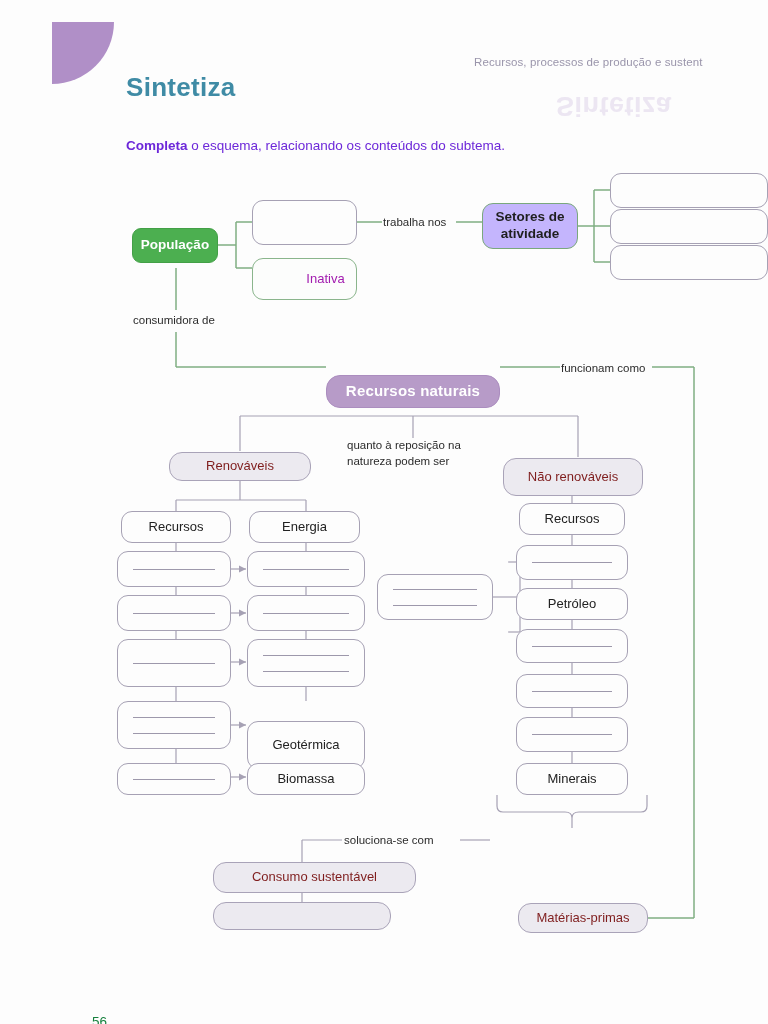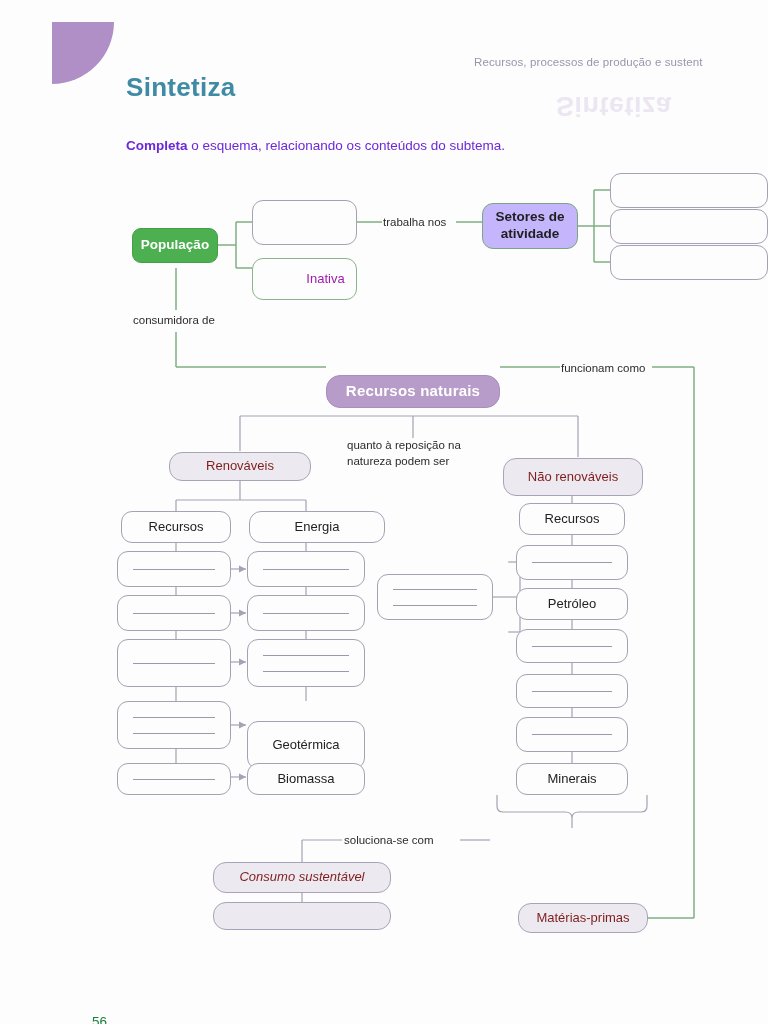--- a/index.html
+++ b/index.html
@@ -245,21 +245,21 @@
     <div class="edge-label" style="left:561px; top:361px;">funcionam como</div>
 
     <div class="edge-label wrap" style="left:347px; top:394px; width:140px; white-space:pre-line;margin-top:44px;">quanto à reposição na
 natureza podem ser</div>
 
     <div class="node lavender" style="left:169px; top:452px; width:142px; height:29px;">Renováveis</div>
 
     <div class="node lavender" style="left:503px; top:458px; width:140px; height:38px;">Não renováveis</div>
 
     <div class="node plain" style="left:121px; top:511px; width:110px; height:32px;">Recursos</div>
-    <div class="node plain" style="left:249px; top:511px; width:136px; height:32px;border-radius:12px;">Energia</div>
+    <div class="node plain" style="left:249px; top:511px; width:111px; height:32px;">Energia</div>
 
     <div class="node blank" style="left:117px; top:551px; width:114px; height:36px;">
       <div class="rules one">
           <div class="rule"></div>
         </div>
     </div>
     <div class="node blank" style="left:117px; top:595px; width:114px; height:36px;">
       <div class="rules one">
           <div class="rule"></div>
         </div>
@@ -328,21 +328,21 @@
     <div class="node blank" style="left:516px; top:717px; width:112px; height:35px;">
       <div class="rules one">
           <div class="rule"></div>
         </div>
     </div>
     <div class="node plain" style="left:516px; top:763px; width:112px; height:32px;">Minerais</div>
 
 
     <div class="edge-label" style="left:344px; top:833px;">soluciona-se com</div>
 
-    <div class="node lavender" style="left:213px; top:862px; width:178px; height:31px;font-style:italic;">Consumo sustentável</div>
+    <div class="node lavender" style="left:213px; top:862px; width:203px; height:31px;">Consumo sustentável</div>
 
     <div class="node blank-lav" style="left:213px; top:902px; width:178px; height:28px;"></div>
 
     <div class="node lavender" style="left:518px; top:903px; width:130px; height:30px;">Matérias-primas</div>
 
   </div>
 
   <div class="page-number">56</div>
 
 </div>

